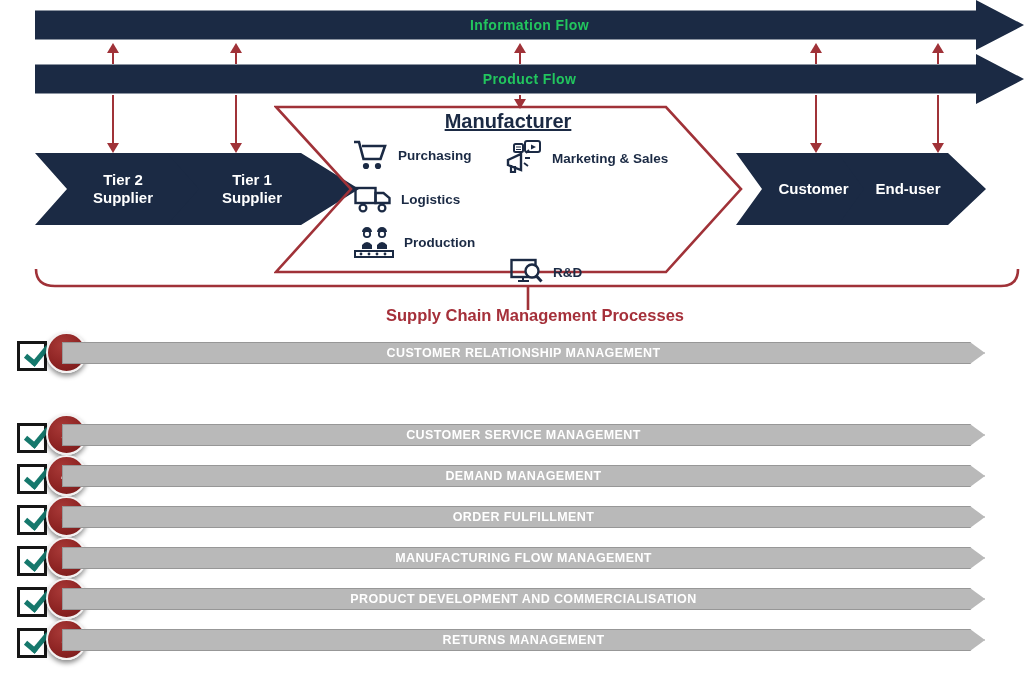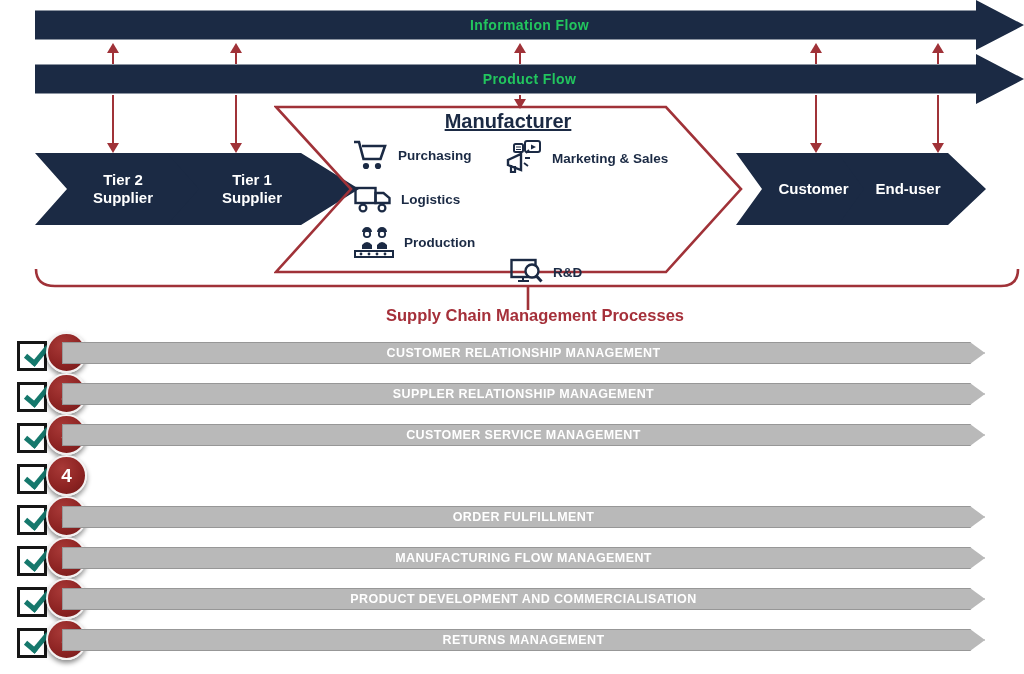--- a/index.html
+++ b/index.html
@@ -196,43 +196,37 @@
 
   <div class="prow" style="top:332px">
     <span class="pcheck">
         <span class="checkmark"></span>
       </span>
     <span class="pnum">1</span>
     <div class="pbar">
         <span>CUSTOMER RELATIONSHIP MANAGEMENT</span>
       </div>
   </div>
-  <div class="prow" style="top:373px">
-    <span class="pcheck">
-        <span class="checkmark"></span>
-      </span>
-    <span class="pnum">2</span>
-    <div class="pbar">
-        <span>SUPPLER RELATIONSHIP MANAGEMENT</span>
-      </div>
-  </div>
   <div class="prow" style="top:414px">
     <span class="pcheck">
         <span class="checkmark"></span>
       </span>
     <span class="pnum">3</span>
     <div class="pbar">
         <span>CUSTOMER SERVICE MANAGEMENT</span>
       </div>
   </div>
   <div class="prow" style="top:455px">
     <span class="pcheck">
         <span class="checkmark"></span>
       </span>
     <span class="pnum">4</span>
+    <div class="pbar">
+        <span>DEMAND MANAGEMENT</span>
+      </div>
   </div>
   <div class="prow" style="top:496px">
     <span class="pcheck">
         <span class="checkmark"></span>
       </span>
     <span class="pnum">5</span>
     <div class="pbar">
         <span>ORDER FULFILLMENT</span>
       </div>
   </div>

